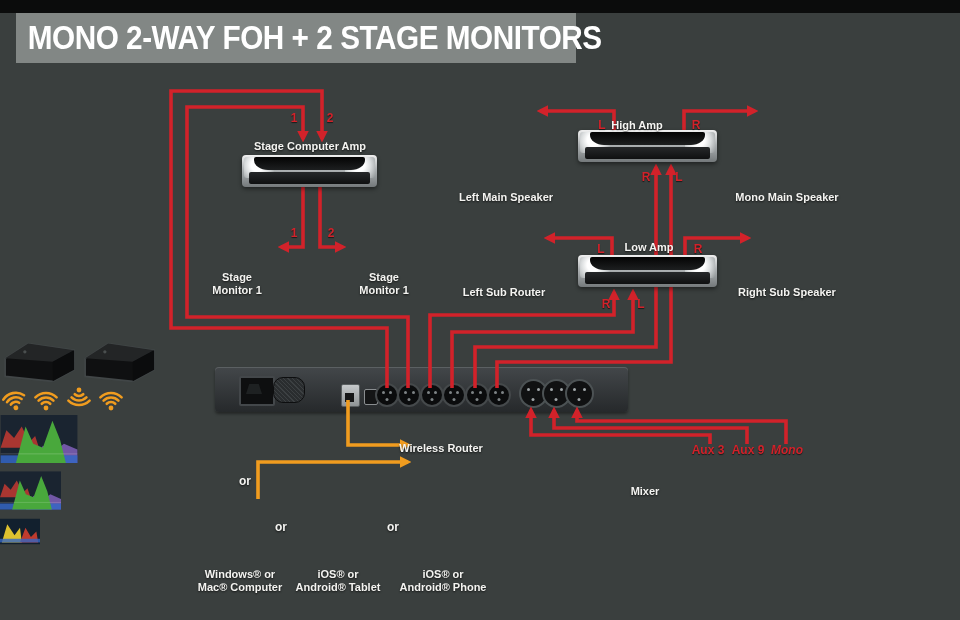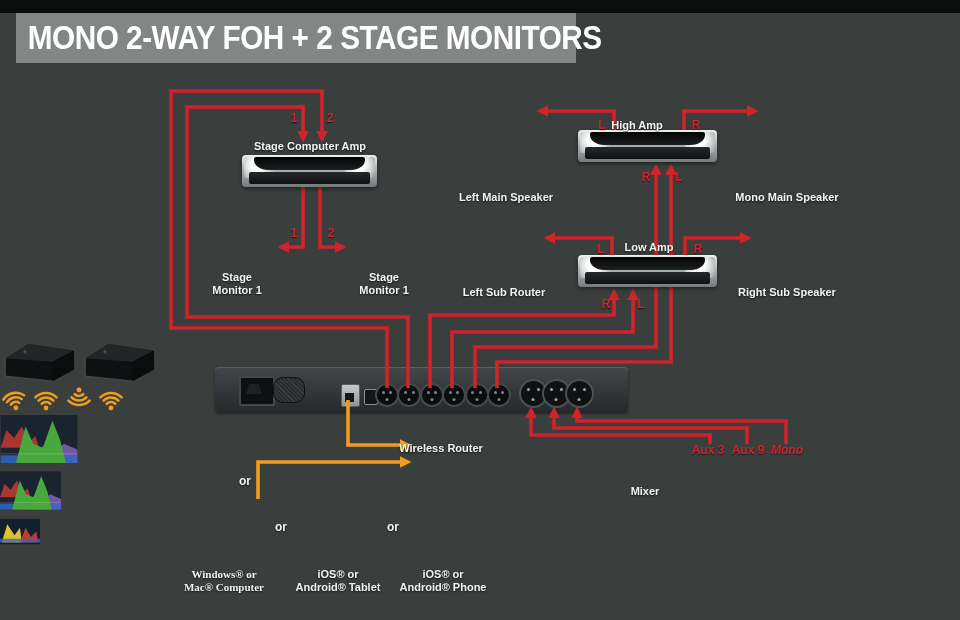--- a/index.html
+++ b/index.html
@@ -362,21 +362,21 @@
 </div>
 <div class="lbl two" style="left:384px;top:271px;">
   <div>Stage</div>
   <div>Monitor 1</div>
 </div>
 <div class="lbl" style="left:441px;top:442px;">Wireless Router</div>
 <div class="lbl" style="left:645px;top:443px;margin-top:42px;">Mixer</div>
 <div class="lbl" style="left:245px;top:474px;font-size:12px;">or</div>
 <div class="lbl" style="left:281px;top:520px;font-size:12px;">or</div>
 <div class="lbl" style="left:393px;top:520px;font-size:12px;">or</div>
-<div class="lbl two" style="left:224px;top:568px;font-family:Liberation Serif, serif;">
+<div class="lbl two" style="left:240px;top:568px;">
   <div>Windows® or</div>
   <div>Mac® Computer</div>
 </div>
 <div class="lbl two" style="left:338px;top:568px;">
   <div>iOS® or</div>
   <div>Android® Tablet</div>
 </div>
 <div class="lbl two" style="left:443px;top:568px;">
   <div>iOS® or</div>
   <div>Android® Phone</div>

